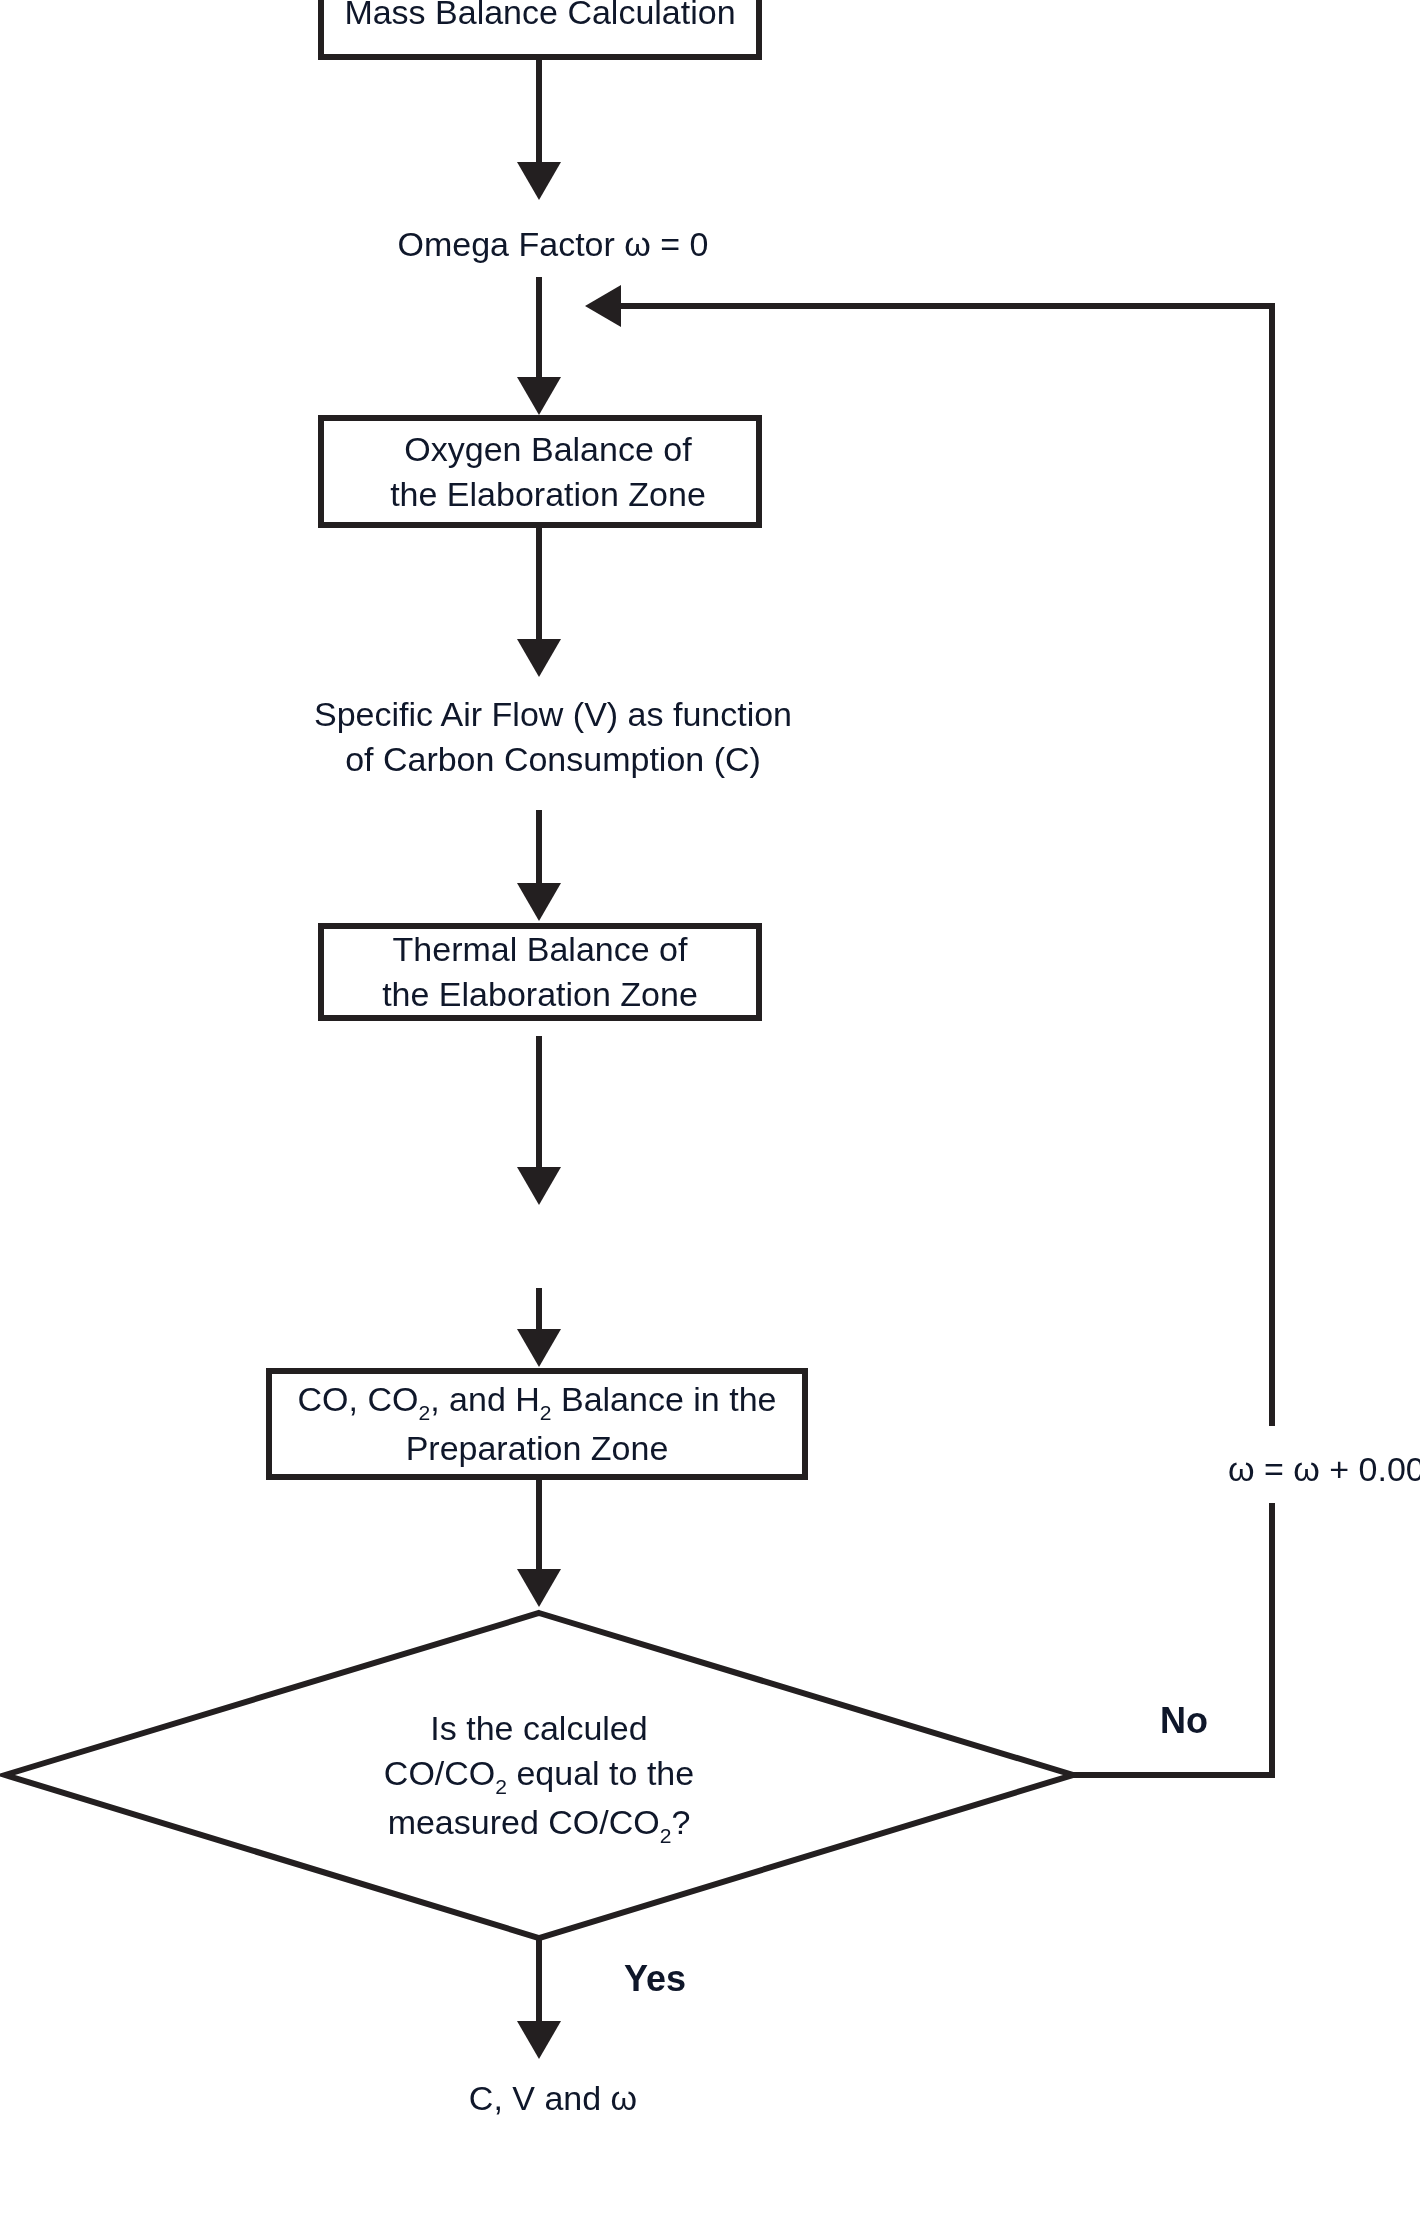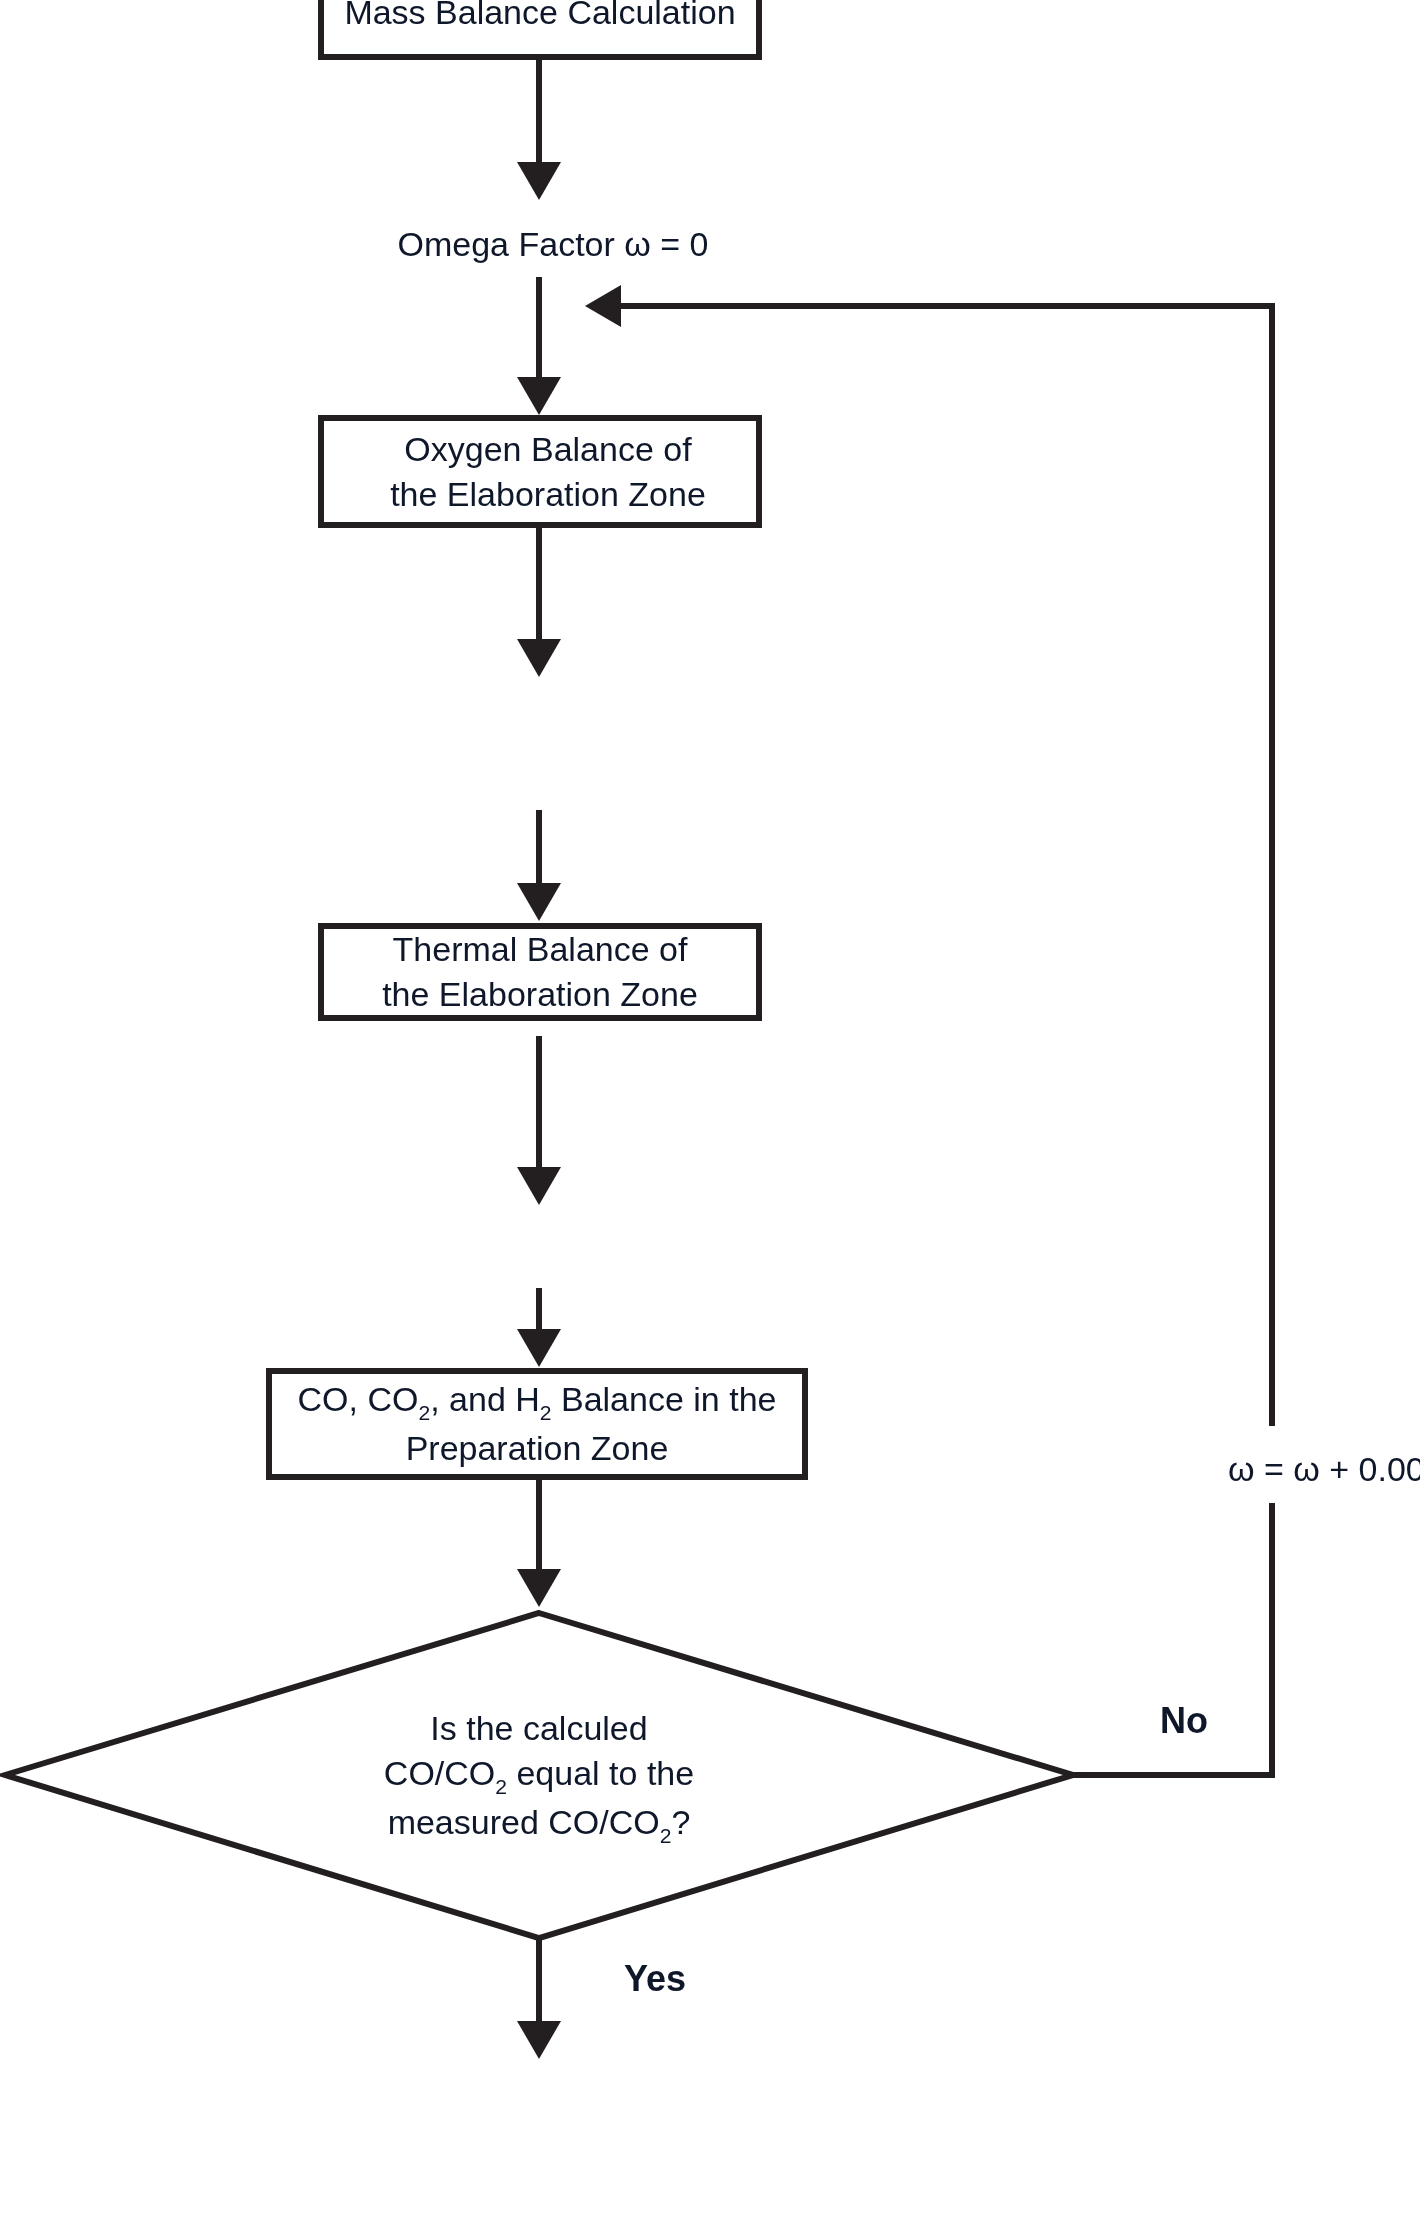--- a/index.html
+++ b/index.html
@@ -109,20 +109,24 @@
     <div>Mass Balance Calculation</div>
   </div>
 
   <div class="label label-omega-init">Omega Factor ω = 0</div>
 
   <div class="box box-oxygen">
     <div>Oxygen Balance of</div>
     <div>the Elaboration Zone</div>
   </div>
 
+  <div class="label label-airflow">
+    <div>Specific Air Flow (V) as function</div>
+    <div>of Carbon Consumption (C)</div>
+  </div>
 
   <div class="box box-thermal">
     <div>Thermal Balance of</div>
     <div>the Elaboration Zone</div>
   </div>
 
 
   <div class="box box-co">
     <div><span>CO, CO</span><span class="sub">2</span><span>, and H</span><span class="sub">2</span><span> Balance in the</span></div>
     <div>Preparation Zone</div>
@@ -132,14 +136,15 @@
     <div>Is the calculed</div>
     <div><span>CO/CO</span><span class="sub">2</span><span> equal to the</span></div>
     <div><span>measured CO/CO</span><span class="sub">2</span><span>?</span></div>
   </div>
 
   <div class="edge-label edge-label-yes">Yes</div>
   <div class="edge-label edge-label-no">No</div>
 
   <div class="label-increment">ω = ω + 0.001</div>
 
+  <div class="label label-output">C, V and ω</div>
 
 </div>
 
 </body></html>

